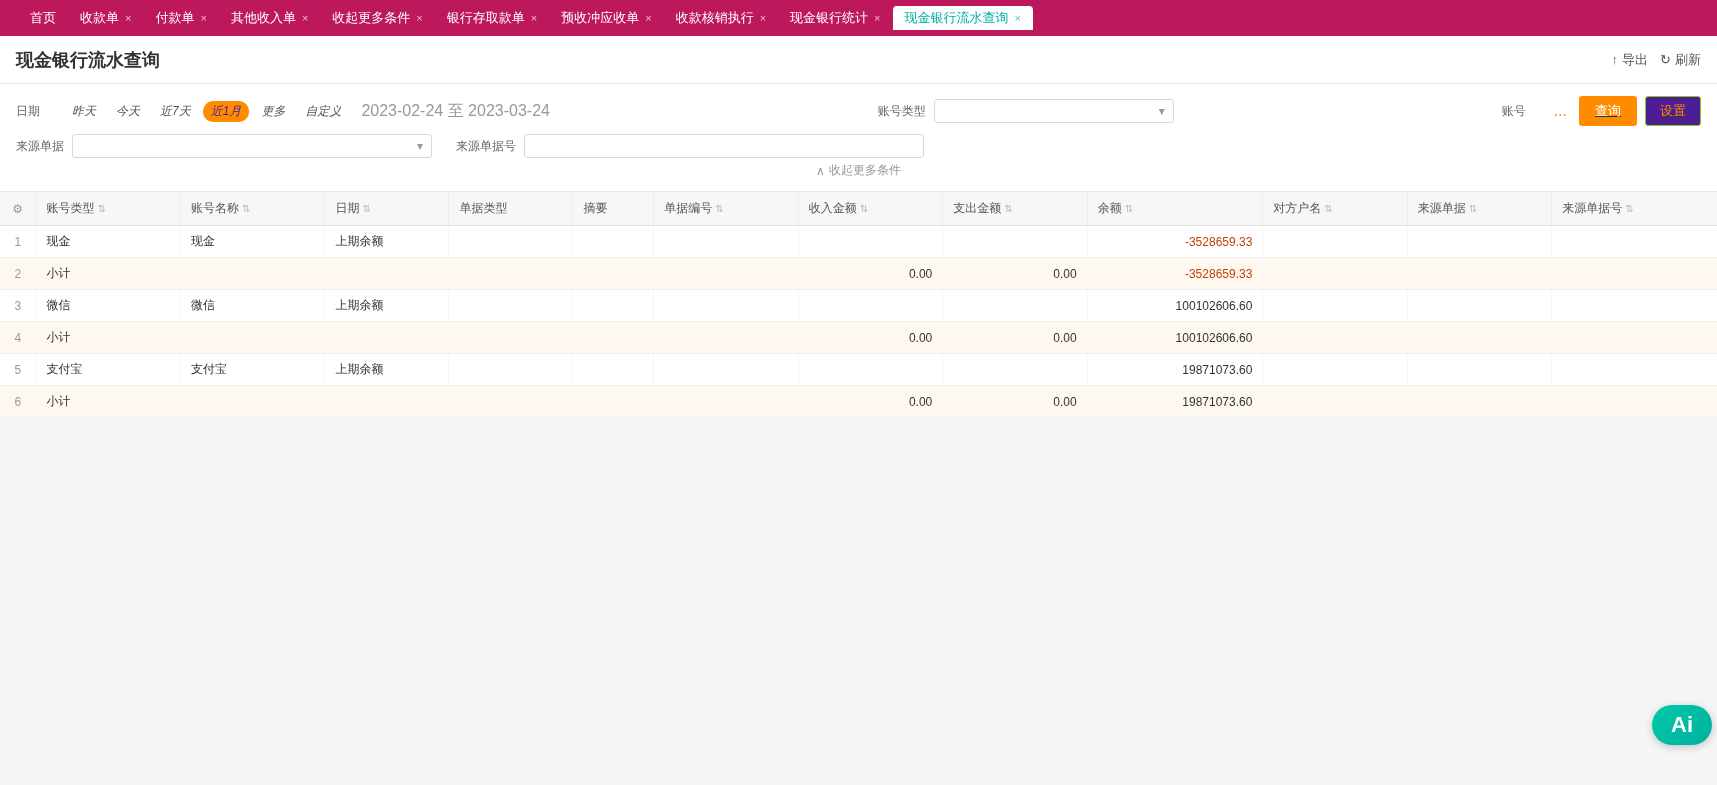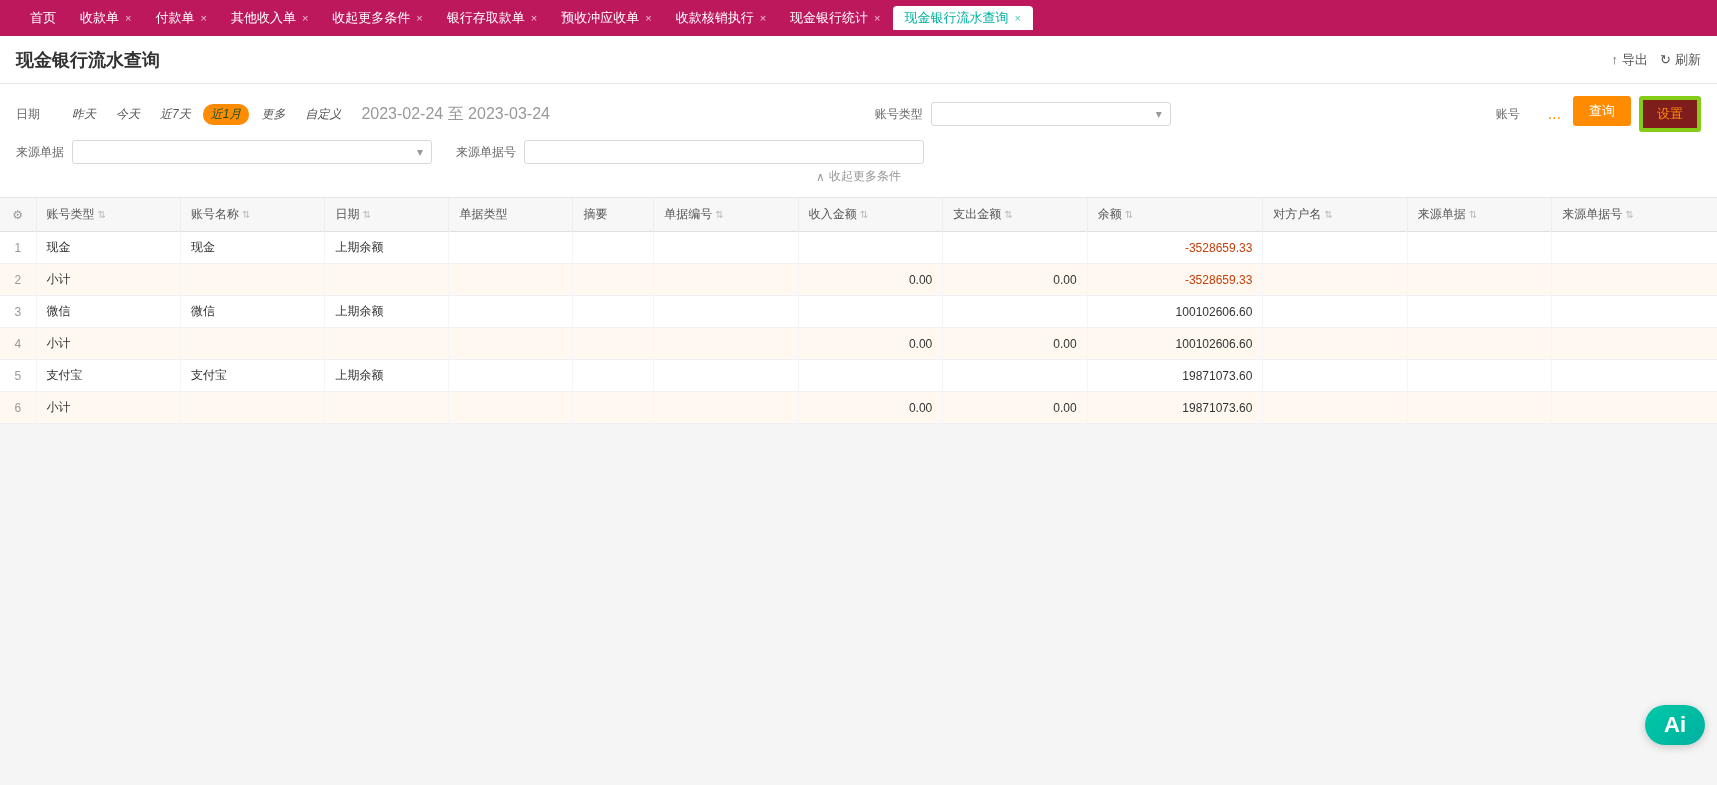--- a/index.html
+++ b/index.html
@@ -97,21 +97,21 @@
     }
     .date-opt {
       padding: 2px 8px;
       cursor: pointer;
       color: #555;
       font-size: 12px;
       border-radius: 3px;
     }
     .date-opt.active {
       background: #ff8c00;
-      color: #14532d;
+      color: #4c1d95;
       border-radius: 10px;
     }
     .date-range-text {
       color: #999;
       font-size: 16px;
       margin-left: 4px;
     }
     .select-box {
       border: 1px solid #d9d9d9;
       border-radius: 3px;
@@ -135,23 +135,23 @@
       background: #ff8c00;
       color: #fff;
       border: none;
       padding: 6px 16px;
       border-radius: 3px;
       cursor: pointer;
       font-size: 13px;
       white-space: nowrap;
     }
     .settings-btn {
-      background: #7f1d1d;
+      background: #4c1d95;
       color: #ff8c00;
-      border: 4px solid #84cc16;
+      border: 1px solid #84cc16;
       padding: 5px 14px;
       border-radius: 3px;
       cursor: pointer;
       font-size: 13px;
       white-space: nowrap;
     }
 
     .source-row {
       display: flex;
       align-items: center;
@@ -235,21 +235,21 @@
     tbody td:last-child { border-right: none; }
     .td-number { text-align: right; }
     .td-red { color: #c2410c; }
     .td-row-num { color: #999; text-align: center; }
     .gear-col { text-align: center; width: 36px; }
     .gear-icon { color: #999; cursor: pointer; }
 
     
     .ai-badge {
       position: fixed;
-      right: 12px;
+      right: 5px;
       bottom: 40px;
       background: linear-gradient(135deg, #00c9a7, #00b0a0);
       color: #fff;
       font-size: 22px;
       font-weight: bold;
       width: 60px;
       height: 40px;
       border-radius: 20px;
       display: flex;
       align-items: center;
@@ -335,21 +335,21 @@
     <div class="select-box" style="min-width:240px;">
       <span></span>
       <span>▾</span>
     </div>
 
     <div style="flex:1"></div>
 
     <span class="filter-label">账号</span>
     <span class="dots-btn">...</span>
 
-    <div style="margin-left:auto; display:flex; gap:8px; align-items:flex-start;">
+    <div style="margin-left:auto; display:flex; gap:8px; align-items:center;text-decoration:underline;">
       <button class="query-btn">查询</button>
       <button class="settings-btn">设置</button>
     </div>
   </div>
 
   <div class="source-row">
     <span class="filter-label">来源单据</span>
     <div class="source-select">
       <span></span>
       <span>▾</span>

